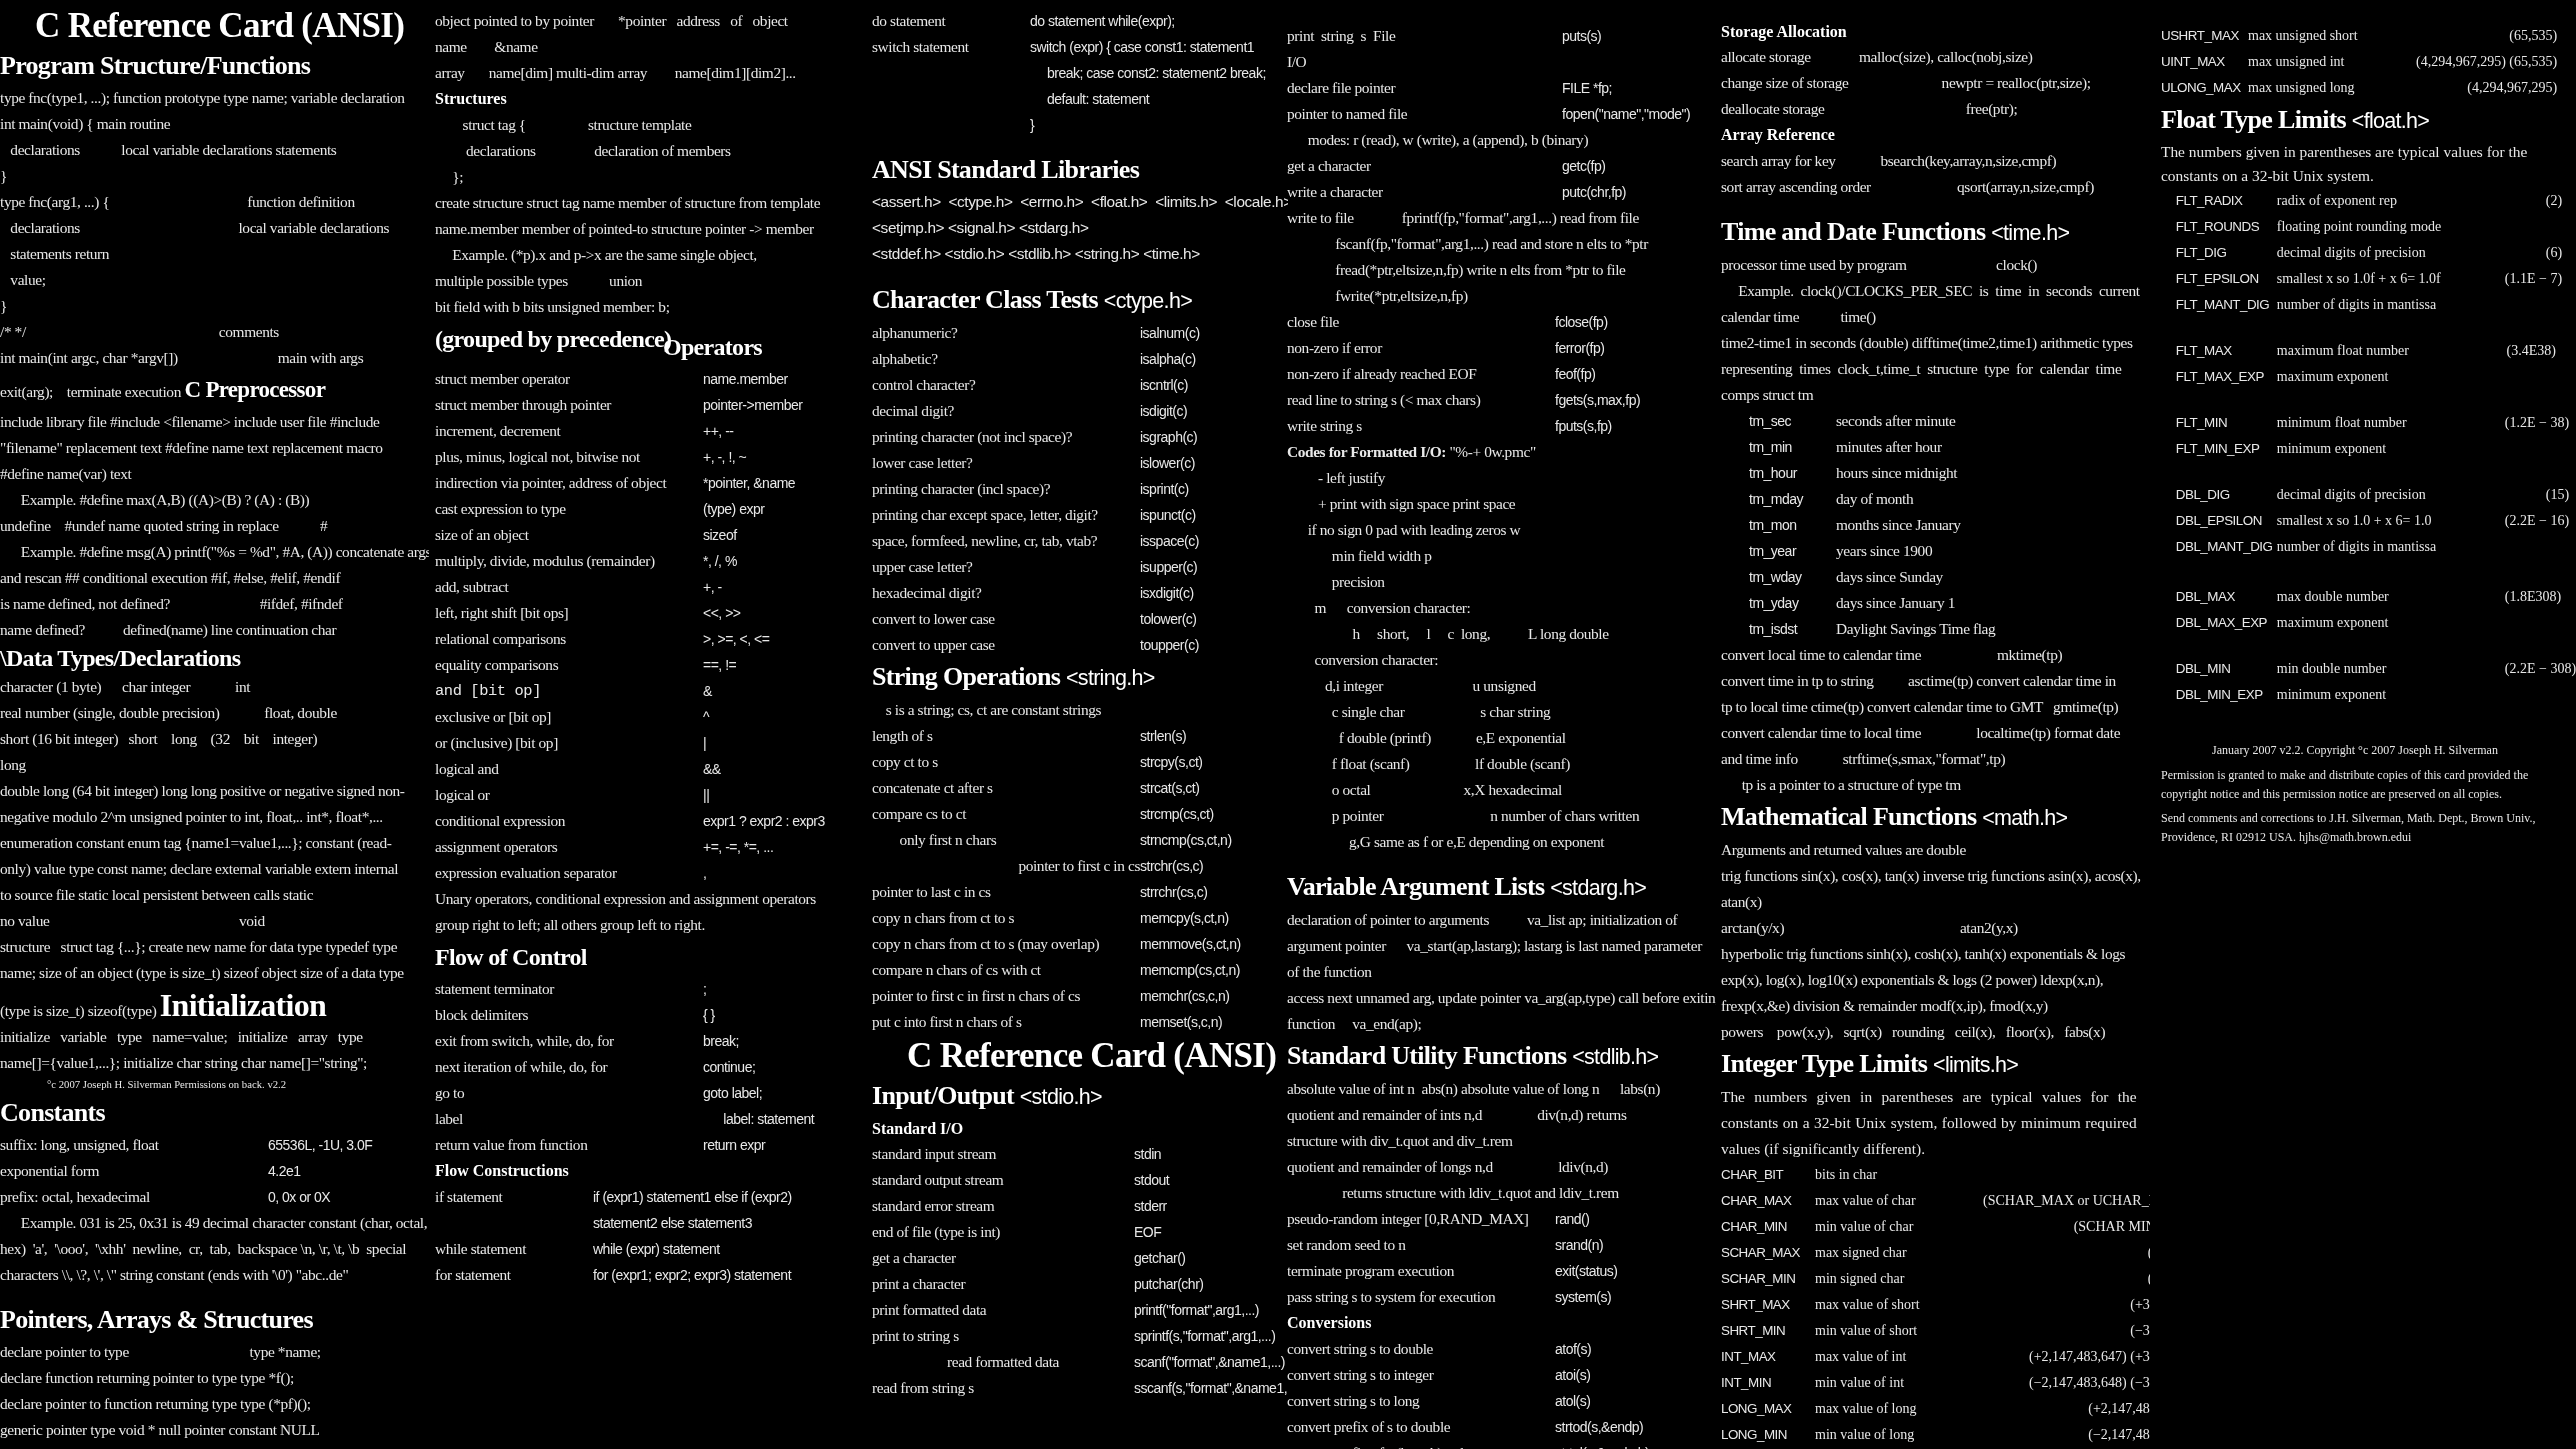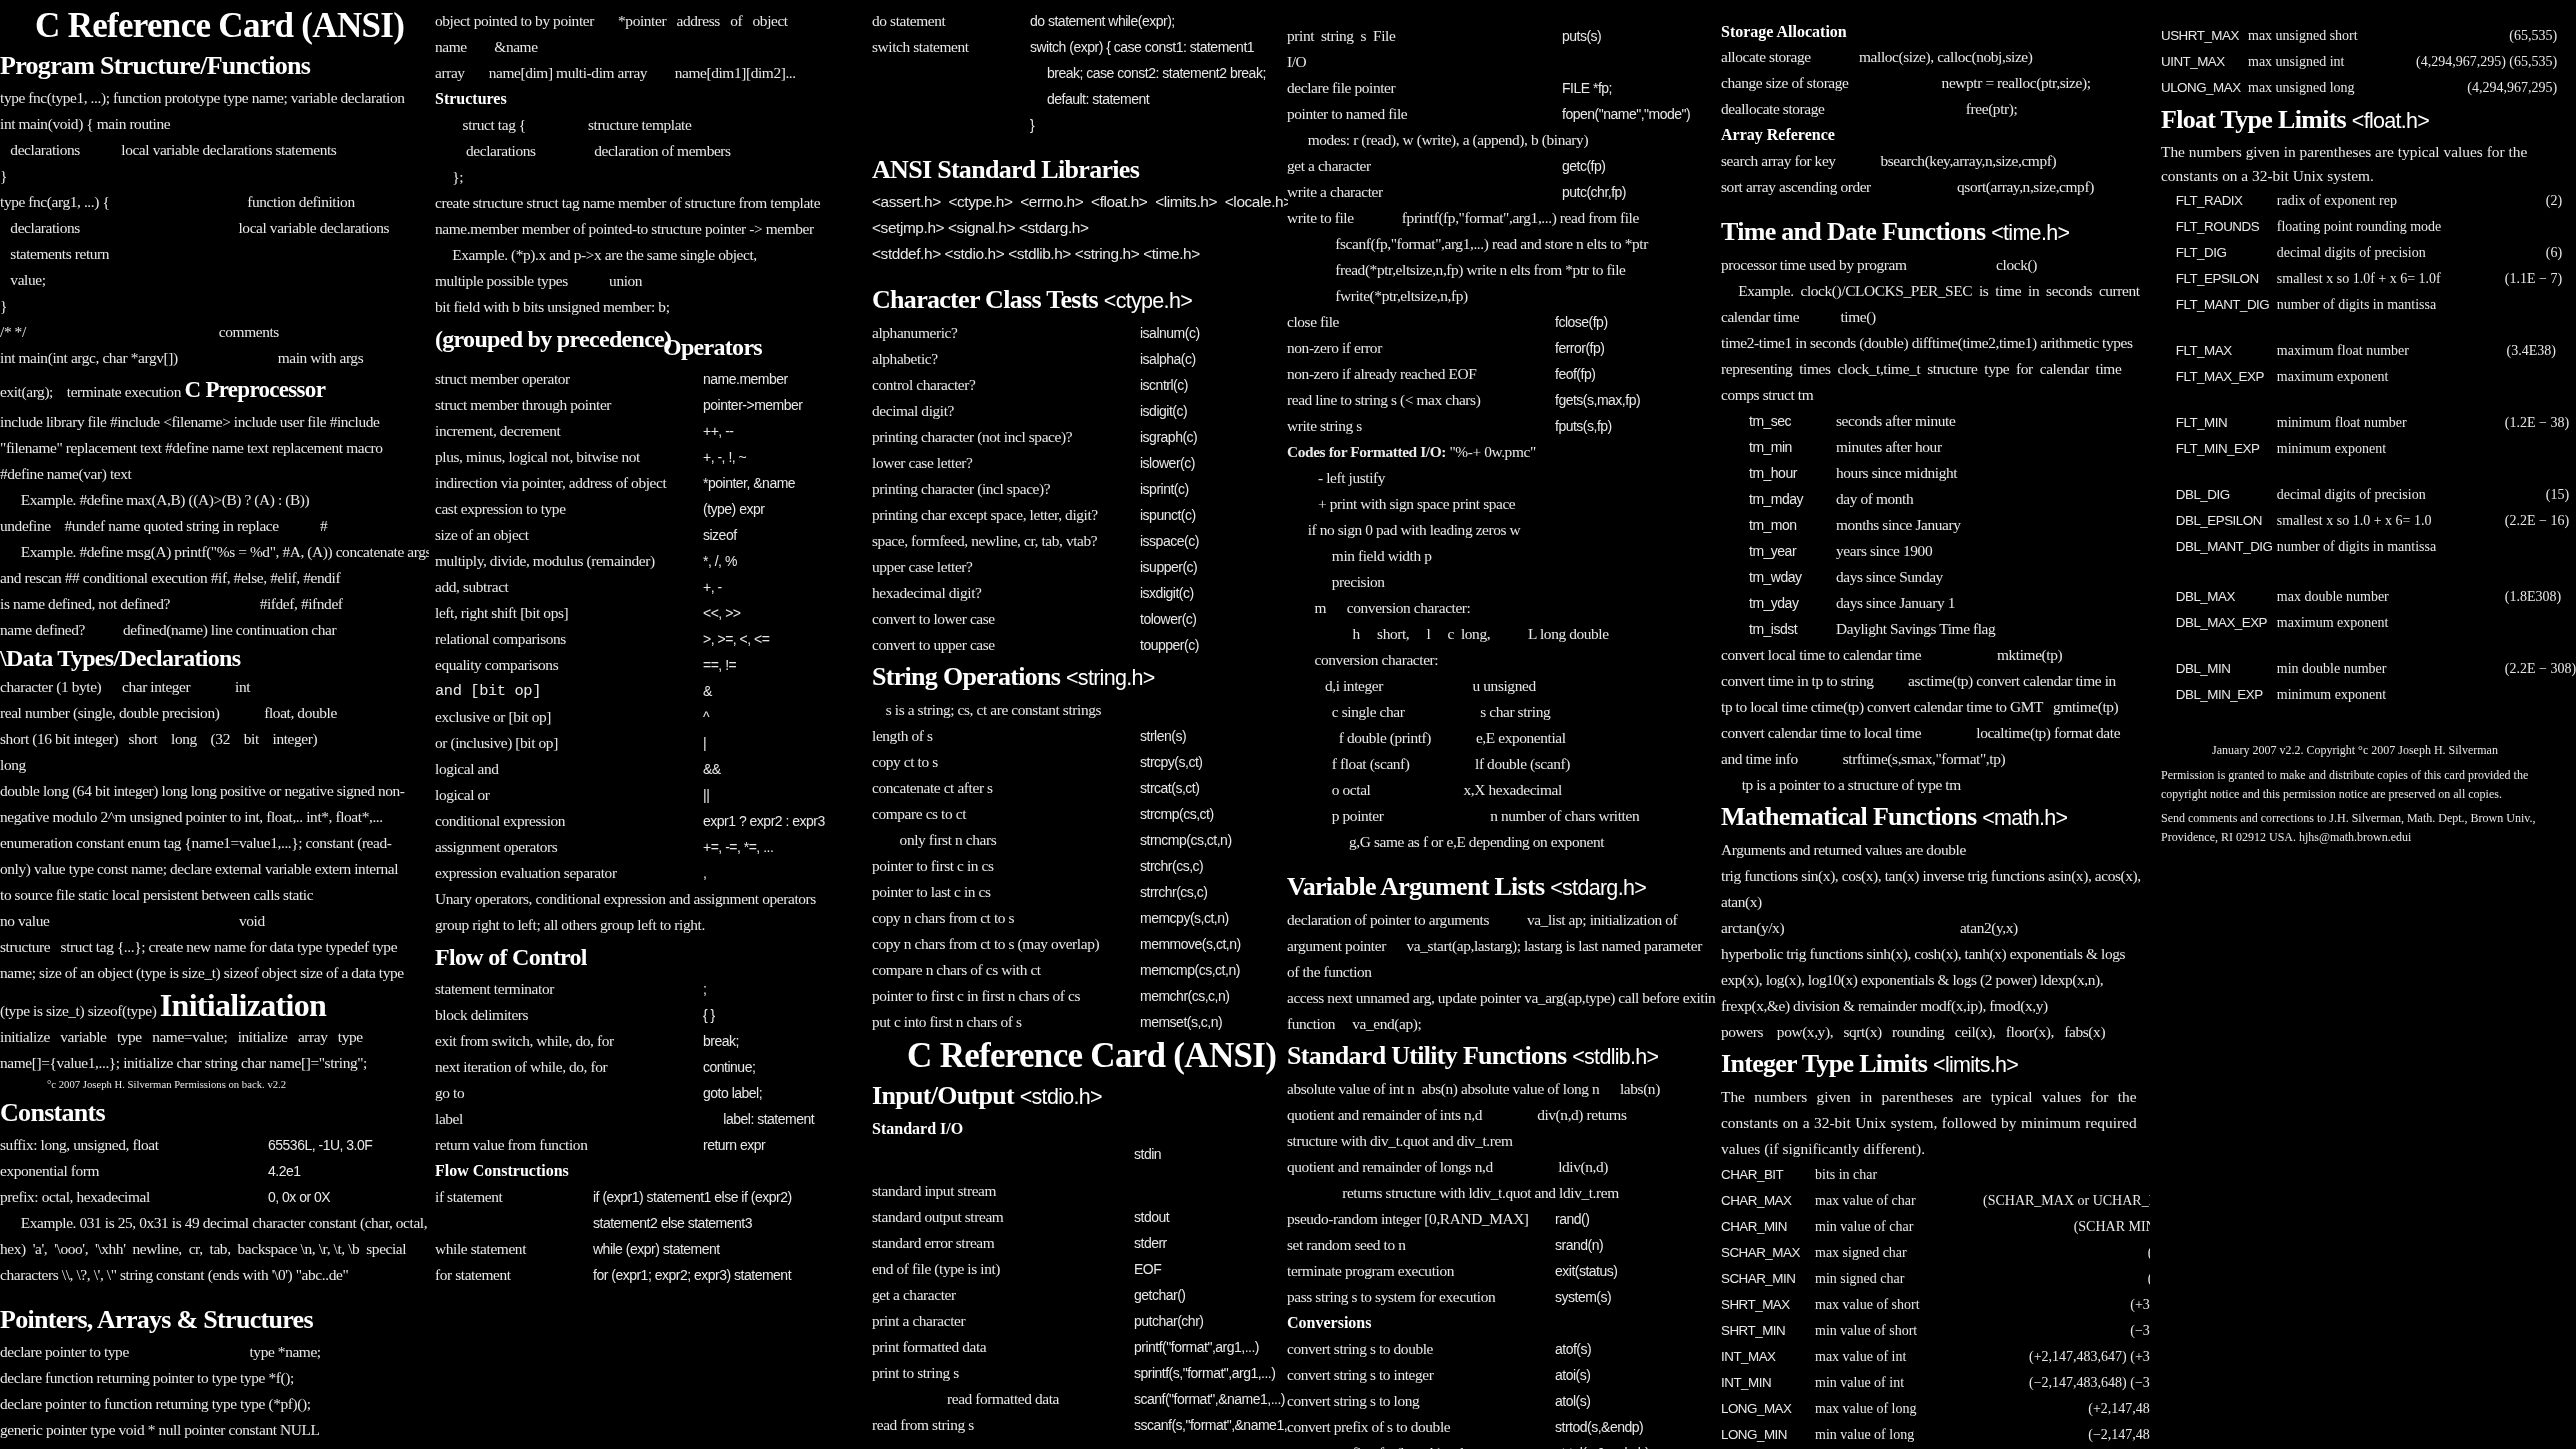--- a/index.html
+++ b/index.html
@@ -206,33 +206,33 @@
       <div class="row"><span class="l" style="width: 268px;">convert to upper case</span><span class="r sans">toupper(c)</span></div>
     </div>
   <div class="h2"><span>String Operations</span> <span class="hdr">&lt;string.h&gt;</span></div>
   <div class="line">    s is a string; cs, ct are constant strings</div>
   <div>
       <div class="row"><span class="l" style="width: 268px;">length of s</span><span class="r sans">strlen(s)</span></div>
       <div class="row"><span class="l" style="width: 268px;">copy ct to s</span><span class="r sans">strcpy(s,ct)</span></div>
       <div class="row"><span class="l" style="width: 268px;">concatenate ct after s</span><span class="r sans">strcat(s,ct)</span></div>
       <div class="row"><span class="l" style="width: 268px;">compare cs to ct</span><span class="r sans">strcmp(cs,ct)</span></div>
       <div class="row"><span class="l" style="width: 268px;">        only first n chars</span><span class="r sans">strncmp(cs,ct,n)</span></div>
-      <div class="row"><span class="l" style="width: 268px;">pointer to first c in cs</span><span class="r sans">strchr(cs,c)</span></div>
+      <div class="row"><span class="l" style="width: 268px; text-align: right;">pointer to first c in cs</span><span class="r sans">strchr(cs,c)</span></div>
       <div class="row"><span class="l" style="width: 268px;">pointer to last c in cs</span><span class="r sans">strrchr(cs,c)</span></div>
       <div class="row"><span class="l" style="width: 268px;">copy n chars from ct to s</span><span class="r sans">memcpy(s,ct,n)</span></div>
       <div class="row"><span class="l" style="width: 268px;">copy n chars from ct to s (may overlap)</span><span class="r sans">memmove(s,ct,n)</span></div>
       <div class="row"><span class="l" style="width: 268px;">compare n chars of cs with ct</span><span class="r sans">memcmp(cs,ct,n)</span></div>
       <div class="row"><span class="l" style="width: 268px;">pointer to first c in first n chars of cs</span><span class="r sans">memchr(cs,c,n)</span></div>
       <div class="row"><span class="l" style="width: 268px;">put c into first n chars of s</span><span class="r sans">memset(s,c,n)</span></div>
     </div>
   <div class="h1" style="padding-left:35px;">C Reference Card (ANSI)</div>
   <div class="h2"><span>Input/Output</span> <span class="hdr">&lt;stdio.h&gt;</span></div>
   <div class="h3">Standard I/O</div>
   <div>
-      <div class="row"><span class="l" style="width: 262px; margin-top: 37px;">standard input stream</span><span class="r sans">stdin</span></div>
+      <div class="row"><span class="l" style="width: 262px;">standard input stream</span><span class="r sans">stdin</span></div>
       <div class="row"><span class="l" style="width: 262px;">standard output stream</span><span class="r sans">stdout</span></div>
       <div class="row"><span class="l" style="width: 262px;">standard error stream</span><span class="r sans">stderr</span></div>
       <div class="row"><span class="l" style="width: 262px;">end of file (type is int)</span><span class="r sans">EOF</span></div>
       <div class="row"><span class="l" style="width: 262px;">get a character</span><span class="r sans">getchar()</span></div>
       <div class="row"><span class="l" style="width: 262px;">print a character</span><span class="r sans">putchar(chr)</span></div>
       <div class="row"><span class="l" style="width: 262px;">print formatted data</span><span class="r sans">printf("format",arg1,...)</span></div>
       <div class="row"><span class="l" style="width: 262px;">print to string s</span><span class="r sans">sprintf(s,"format",arg1,...)</span></div>
       <div class="row"><span class="l" style="width: 262px; text-align: center;">read formatted data</span><span class="r sans">scanf("format",&amp;name1,...)</span></div>
       <div class="row"><span class="l" style="width: 262px;">read from string s</span><span class="r sans">sscanf(s,"format",&amp;name1,...)</span></div>
     </div>

